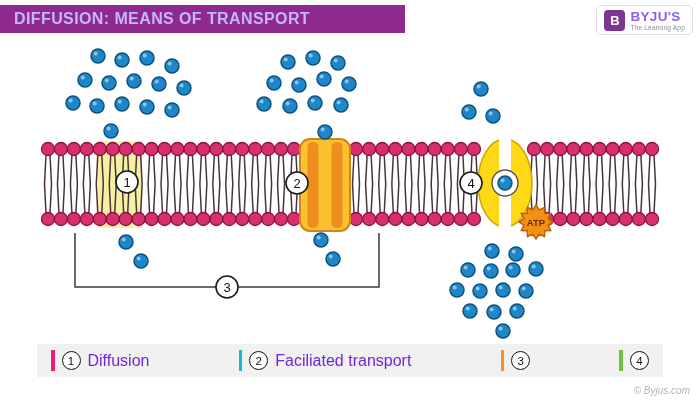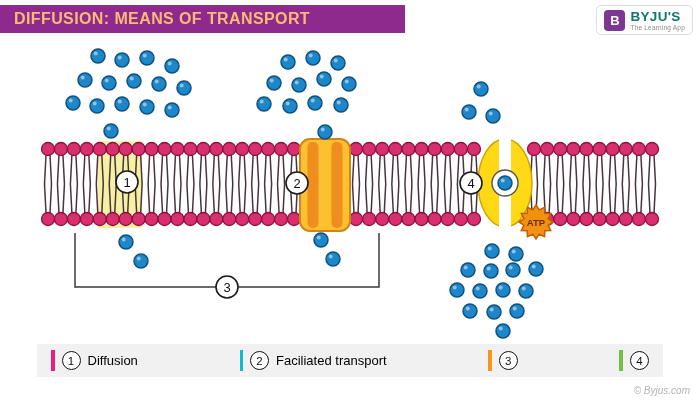--- a/index.html
+++ b/index.html
@@ -5,21 +5,21 @@
   * { margin:0; padding:0; box-sizing:border-box; }
   html,body { background:#fff; }
   body { width:700px; height:408px; font-family:"Liberation Sans", sans-serif; }
   .page { position:relative; width:700px; height:408px; background:#ffffff; overflow:hidden; }
 
   .diagram-svg { position:absolute; left:0; top:0; }
 
   .banner {
     position:absolute; top:5px; left:0; height:28px; min-width:405px;
     line-height:28px; padding:0 20px 0 14px;
-    color:#fdba74; font-size:16px; font-weight:bold; letter-spacing:0.4px;
+    color:#c4b5fd; font-size:16px; font-weight:bold; letter-spacing:0.4px;
   }
 
   .logo {
     position:absolute; top:5px; right:7px;
     display:flex; align-items:center; gap:5px;
     background:#fff; border:1px solid #e3d9ea; border-radius:5px;
     padding:3px 7px;
   }
   .logo-icon {
     width:21px; height:21px; border-radius:4px;
@@ -34,21 +34,21 @@
     background:#f1f1f2; display:flex; align-items:center;
     justify-content:space-between; padding:0 14px;
   }
   .legend-item { display:flex; align-items:center; gap:7px; }
   .legend-swatch { width:3.5px; height:21px; display:inline-block; }
   .legend-num {
     width:19px; height:19px; border:1.5px solid #111; border-radius:50%;
     background:#fff; display:flex; align-items:center; justify-content:center;
     font-size:11.5px; color:#111;
   }
-  .legend-label { font-size:13px; color:#000000; }
+  .legend-label { font-size:16px; color:#6d28d9; }
 
   .copyright { position:absolute; right:10px; top:385px; font-size:10px; color:#b3b3b3;font-style:italic; }
 </style>
 </head>
 <body>
 
 <div class="page">
 
   <svg id="diagram-svg" class="diagram-svg" width="700" height="408" viewBox="0 0 700 408">
       <rect x="98" y="141" width="44" height="87" fill="#f6f0a3"></rect>
@@ -513,21 +513,21 @@
       <text x="227" y="291.5" text-anchor="middle" font-size="13" fill="#111111" font-weight="normal" font-family="&quot;Liberation Sans&quot;, sans-serif">3</text>
       <circle cx="471" cy="183" r="11" fill="#ffffff" stroke="#1a1a1a" stroke-width="1.6"></circle>
       <text x="471" y="187.5" text-anchor="middle" font-size="13" fill="#111111" font-weight="normal" font-family="&quot;Liberation Sans&quot;, sans-serif">4</text>
     </svg>
 
   <div class="banner" style="background: rgb(142, 42, 142);">DIFFUSION: MEANS OF TRANSPORT</div>
 
   <div class="logo">
     <div class="logo-icon" style="background: rgb(125, 55, 147);">B</div>
     <div class="logo-text">
-      <div class="logo-brand" style="color: #0f766e;">BYJU'S</div>
+      <div class="logo-brand" style="color: #8b5cf6;">BYJU'S</div>
       <div class="logo-tagline">The Learning App</div>
     </div>
   </div>
 
   <div class="legend" id="legend">
       <div class="legend-item">
         <span class="legend-swatch" style="background: rgb(236, 30, 121);"></span>
         <span class="legend-num">1</span>
         <span class="legend-label">Diffusion</span>
       </div>

